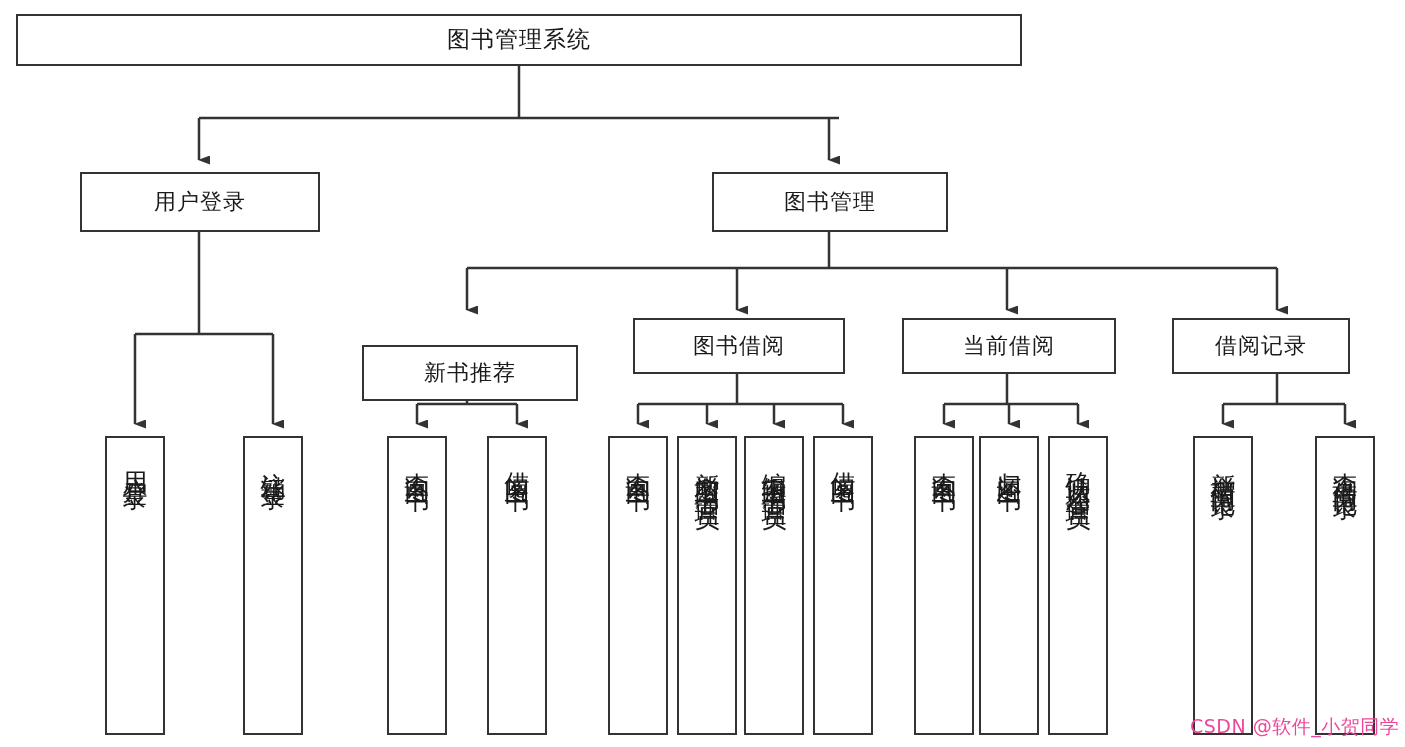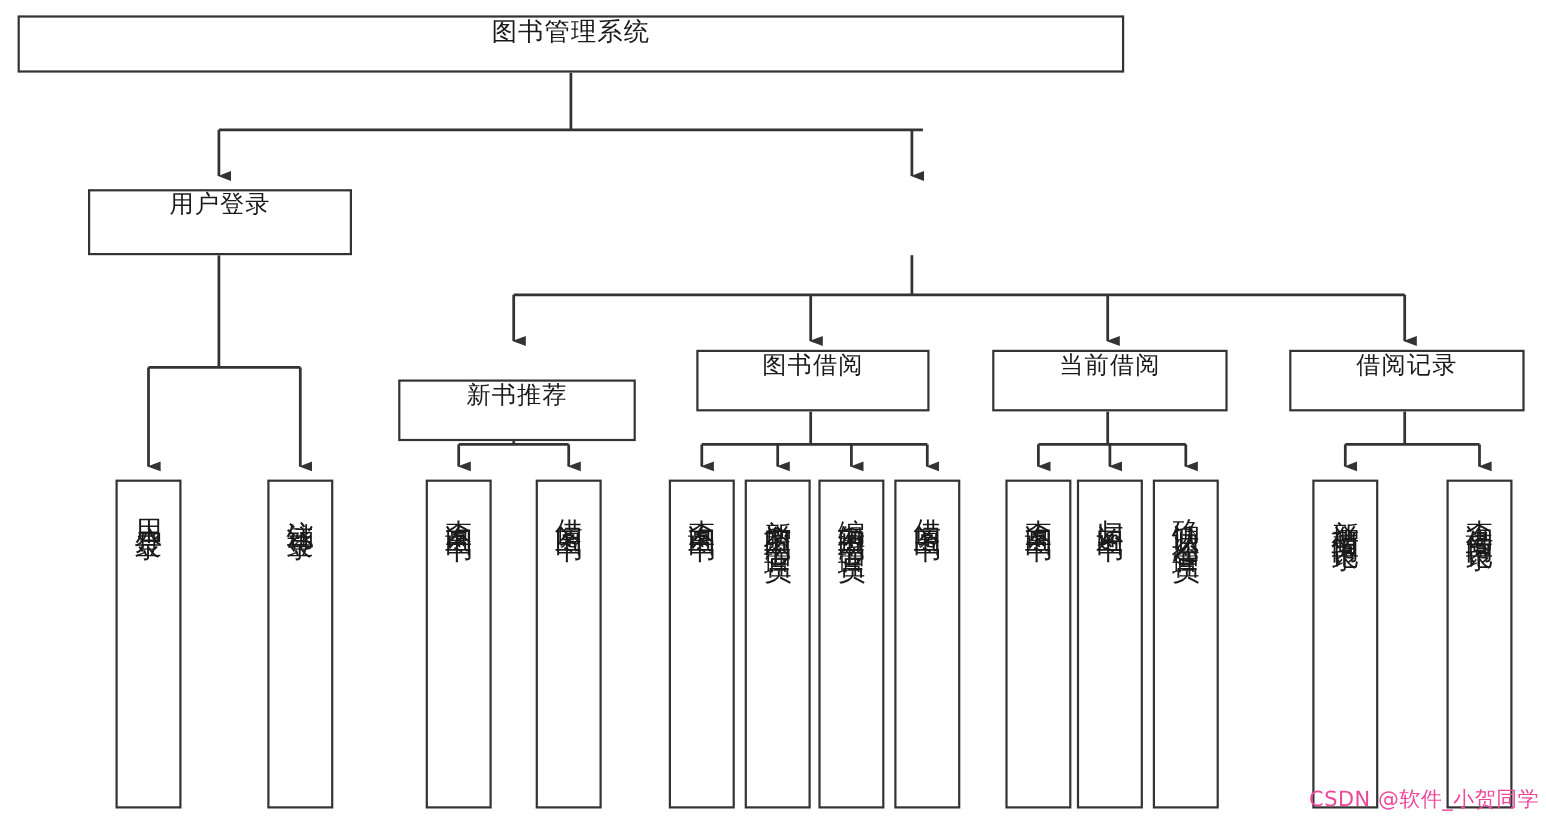--- a/index.html
+++ b/index.html
@@ -25,21 +25,21 @@
     width: 1405px;
     height: 747px;
     pointer-events: none;
   }
   .node {
     position: absolute;
     box-sizing: border-box;
     background: #ffffff;
     border: 2.5px solid #333333;
     display: flex;
-    align-items: flex-start;
+    align-items: center;
     justify-content: center;
     color: #1a1a1a;
   }
   .node .label {
     display: block;
     text-align: center;
     line-height: 1.18;
     white-space: nowrap;
   }
   .node.horiz .label {
@@ -126,31 +126,34 @@
     </g>
   </svg>
 
   <div class="node horiz root" style="left:16px; top:14px; width:1006px; height:52px;">
     <span class="label">图书管理系统</span>
   </div>
 
   <div class="node horiz" style="left:80px; top:172px; width:240px; height:60px;">
     <span class="label">用户登录</span>
   </div>
+  <div class="node horiz" style="left:712px; top:172px; width:236px; height:60px;">
+    <span class="label">图书管理</span>
+  </div>
 
   <div class="node horiz" style="left:362px; top:318px; width:216px; height:56px;margin-top:27px;">
     <span class="label">新书推荐</span>
   </div>
   <div class="node horiz" style="left:902px; top:318px; width:214px; height:56px;">
     <span class="label">当前借阅</span>
   </div>
   <div class="node horiz" style="left:633px; top:318px; width:212px; height:56px;">
     <span class="label">图书借阅</span>
   </div>
-  <div class="node horiz" style="left:1172px; top:318px; width:214px; height:56px;">
+  <div class="node horiz" style="left:1172px; top:318px; width:178px; height:56px;">
     <span class="label">借阅记录</span>
   </div>
 
   <div class="node vert" style="left:105px; top:436px; width:60px; height:299px;">
     <span class="label">用户登录</span>
   </div>
   <div class="node vert" style="left:243px; top:436px; width:60px; height:299px;">
     <span class="label">注销登录</span>
   </div>
 

